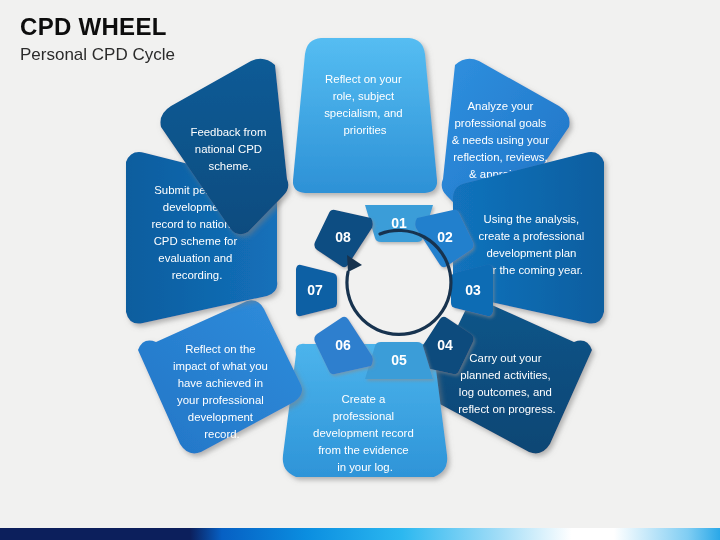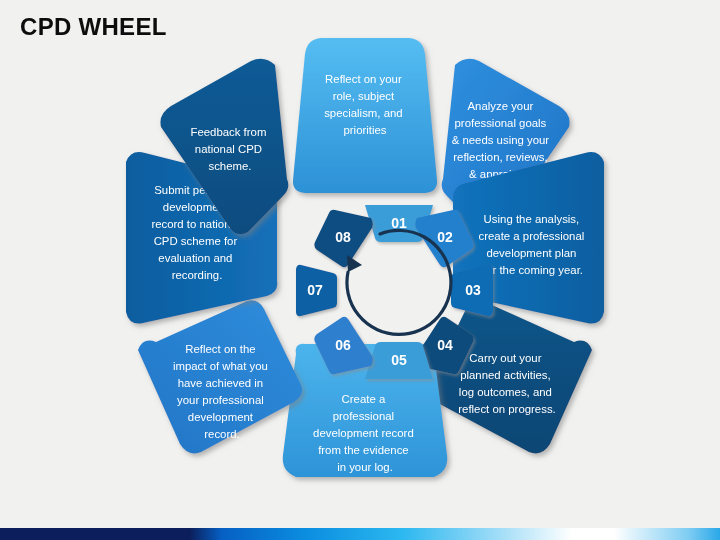--- a/index.html
+++ b/index.html
@@ -106,20 +106,21 @@
       #2aa8e8 100%);
   }
 </style>
 </head>
 <body>
 
 <div id="stage">
 
   <div id="header">
     <div id="title">CPD WHEEL</div>
+    <div id="subtitle">Personal CPD Cycle</div>
   </div>
 
   <div id="wheel">
     <svg viewBox="0 0 620 480" xmlns="http://www.w3.org/2000/svg">
       <defs>
         <filter id="petalShadow" x="-20%" y="-20%" width="150%" height="150%">
           <feDropShadow dx="2.5" dy="3" stdDeviation="2.6" flood-color="#7d7d7d" flood-opacity="0.55"></feDropShadow>
         </filter>
         <filter id="wedgeShadow" x="-30%" y="-30%" width="170%" height="170%">
           <feDropShadow dx="1.6" dy="2" stdDeviation="1.6" flood-color="#8a8a8a" flood-opacity="0.55"></feDropShadow>

